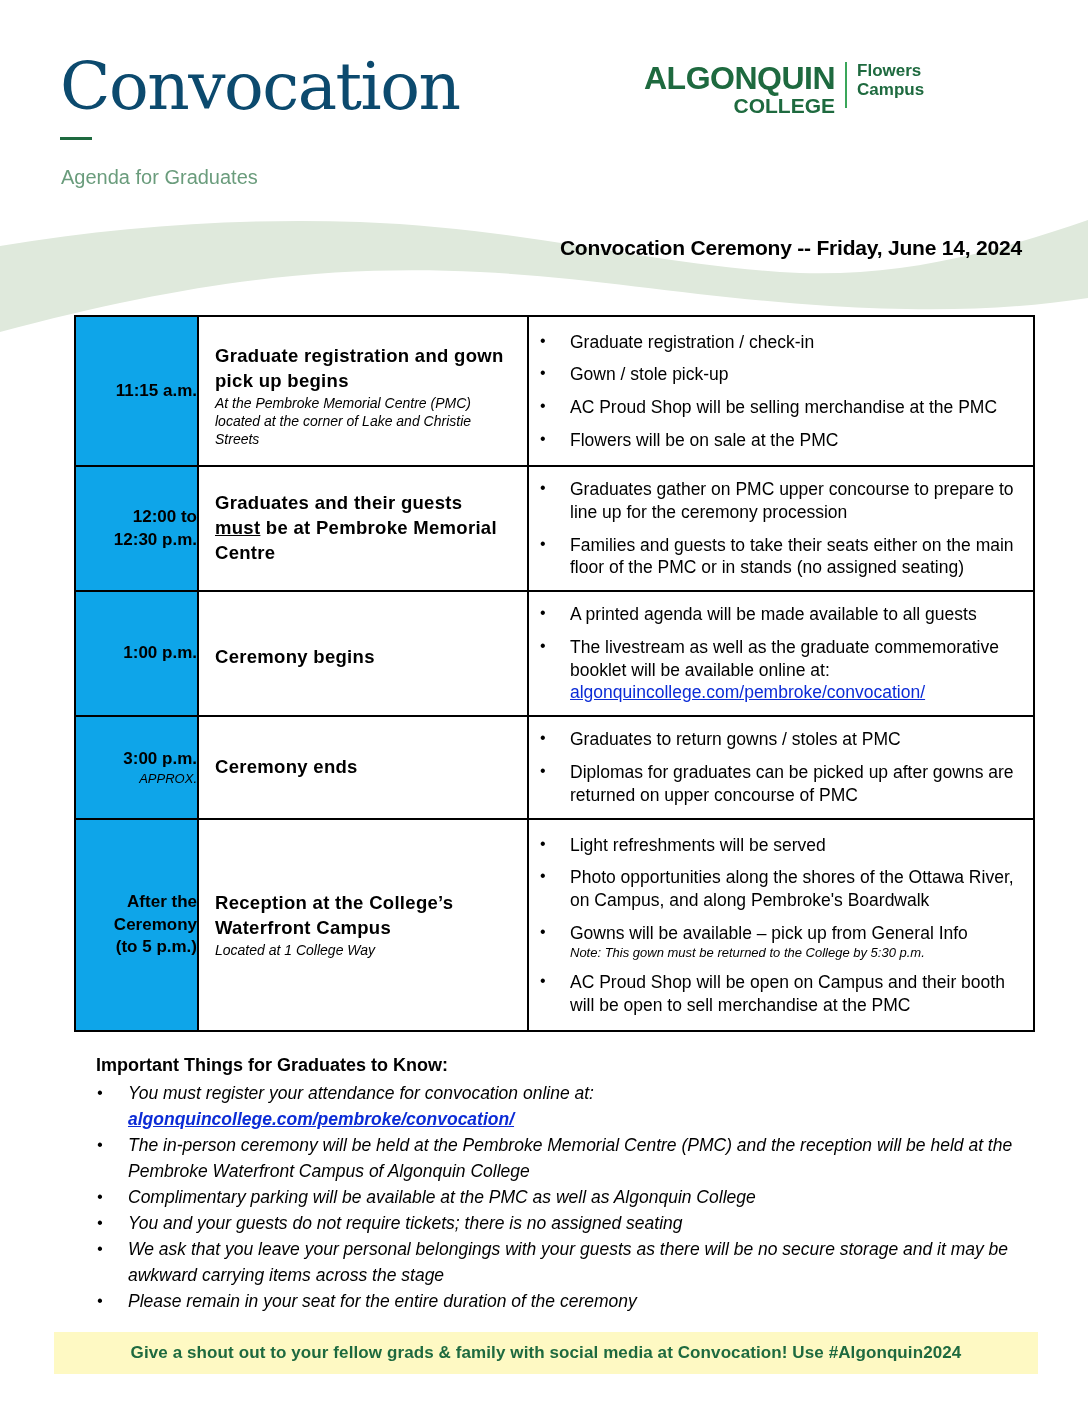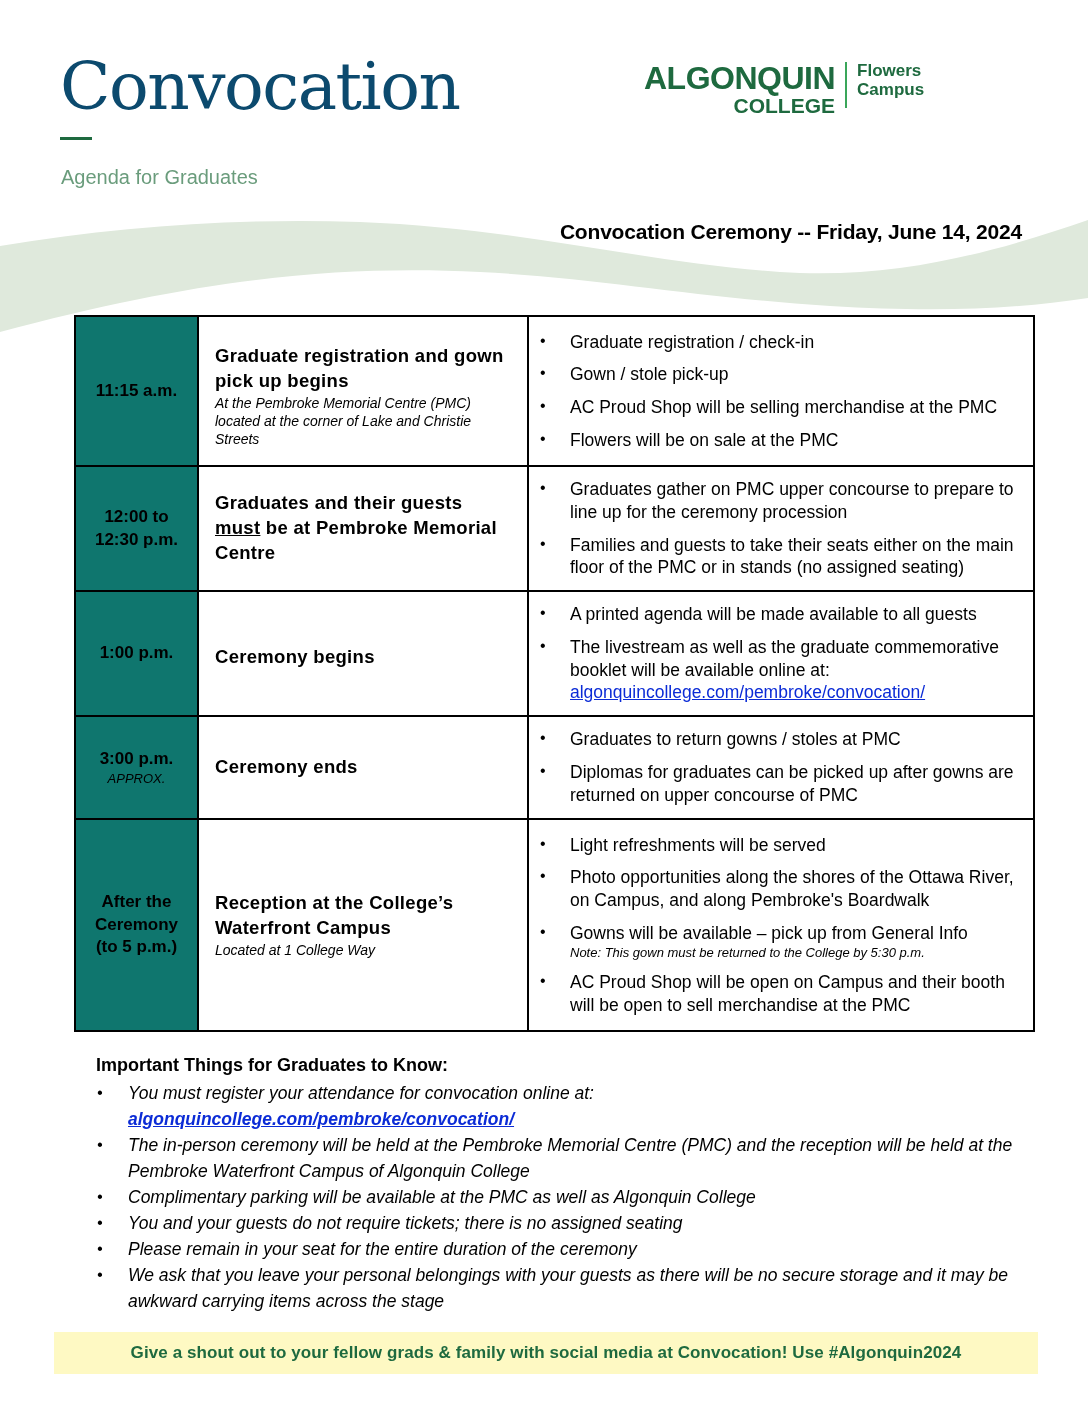--- a/index.html
+++ b/index.html
@@ -7,24 +7,24 @@
   .swoosh { position: absolute; left: 0; top: 0; width: 1088px; height: 400px; z-index: 0; }
   .title { position: absolute; left: 60px; top: 48px; font-family: "DejaVu Serif", "Liberation Serif", serif; font-size: 66px; color: #0c4a6e; letter-spacing: -1.5px; margin: 0; font-weight: normal; z-index: 1; }
   .title-rule { position: absolute; left: 60px; top: 137px; width: 32px; height: 3px; background: #1e6a3f; z-index: 1; }
   .subtitle { position: absolute; left: 61px; top: 166px; font-size: 20px; color: #6a9c7c; z-index: 1; }
   .logo { position: absolute; left: 644px; top: 62px; display: flex; align-items: flex-start; z-index: 1; }
   .logo-main { display: flex; flex-direction: column; align-items: flex-end; line-height: 1; }
   .logo-algonquin { font-size: 32px; font-weight: bold; color: #1e6a3f; letter-spacing: -0.5px; }
   .logo-college { font-size: 21px; font-weight: bold; color: #1e6a3f; margin-top: 1px; }
   .logo-divider { width: 2px; height: 46px; background: #3aa65a; margin: 0 10px 0 10px; }
   .logo-campus { display: flex; flex-direction: column; font-size: 17px; font-weight: bold; color: #1e6a3f; line-height: 1.1; }
-  .ceremony-heading { position: absolute; right: 66px; top: 220px; font-size: 21px; font-weight: bold; z-index: 1; margin: 0; letter-spacing: -0.2px; }
+  .ceremony-heading { position: absolute; right: 66px; top: 236px; font-size: 21px; font-weight: bold; z-index: 1; margin: 0; letter-spacing: -0.2px; }
   table.agenda { position: absolute; left: 74px; top: 315px; width: 961px; border-collapse: collapse; z-index: 1; background: #fff; }
   table.agenda td { border: 2px solid #000; vertical-align: middle; padding: 0; }
-  td.time { width: 121px; background: #0f766e; text-align: center; font-weight: bold; font-size: 17px; line-height: 1.35; }
+  td.time { width: 121px; background: #0ea5e9; text-align: right; font-weight: bold; font-size: 17px; line-height: 1.35; }
   td.time .approx { display: block; font-size: 13px; font-style: italic; font-weight: normal; line-height: 1.2; }
   td.event { width: 296px; padding: 0 16px !important; margin-left: 24px; }
   .event-title { font-weight: bold; font-size: 18.5px; line-height: 1.35; letter-spacing: 0.3px; }
   .event-title u { text-decoration: underline; }
   .event-note { font-style: italic; font-size: 14px; line-height: 1.3; }
   td.details { padding: 8px 10px 8px 8px !important; }
   ul.bullets { list-style: none; margin: 0; padding: 0; }
   ul.bullets li { position: relative; padding-left: 33px; font-size: 17.5px; line-height: 1.3; margin: 0 0 10px 0; }
   ul.bullets li:last-child { margin-bottom: 0; }
   ul.bullets li::before { content: "•"; position: absolute; left: 3px; top: 0; font-size: 16px; }
@@ -157,20 +157,20 @@
 <div class="important">
   <h2>Important Things for Graduates to Know:</h2>
   <ul>
     <li>
       <span>You must register your attendance for convocation online at:</span><br>
       <a class="link">algonquincollege.com/pembroke/convocation/</a>
     </li>
     <li>The in-person ceremony will be held at the Pembroke Memorial Centre (PMC) and the reception will be held at the Pembroke Waterfront Campus of Algonquin College</li>
     <li>Complimentary parking will be available at the PMC as well as Algonquin College</li>
     <li>You and your guests do not require tickets; there is no assigned seating</li>
+    <li>We ask that you leave your personal belongings with your guests as there will be no secure storage and it may be awkward carrying items across the stage</li>
     <li>Please remain in your seat for the entire duration of the ceremony</li>
-    <li>We ask that you leave your personal belongings with your guests as there will be no secure storage and it may be awkward carrying items across the stage</li>
   </ul>
 </div>
 
 <div class="footer-banner">
   <span class="footer-text">Give a shout out to your fellow grads &amp; family with social media at Convocation!  Use #Algonquin2024</span>
 </div>
 
 </body></html>

